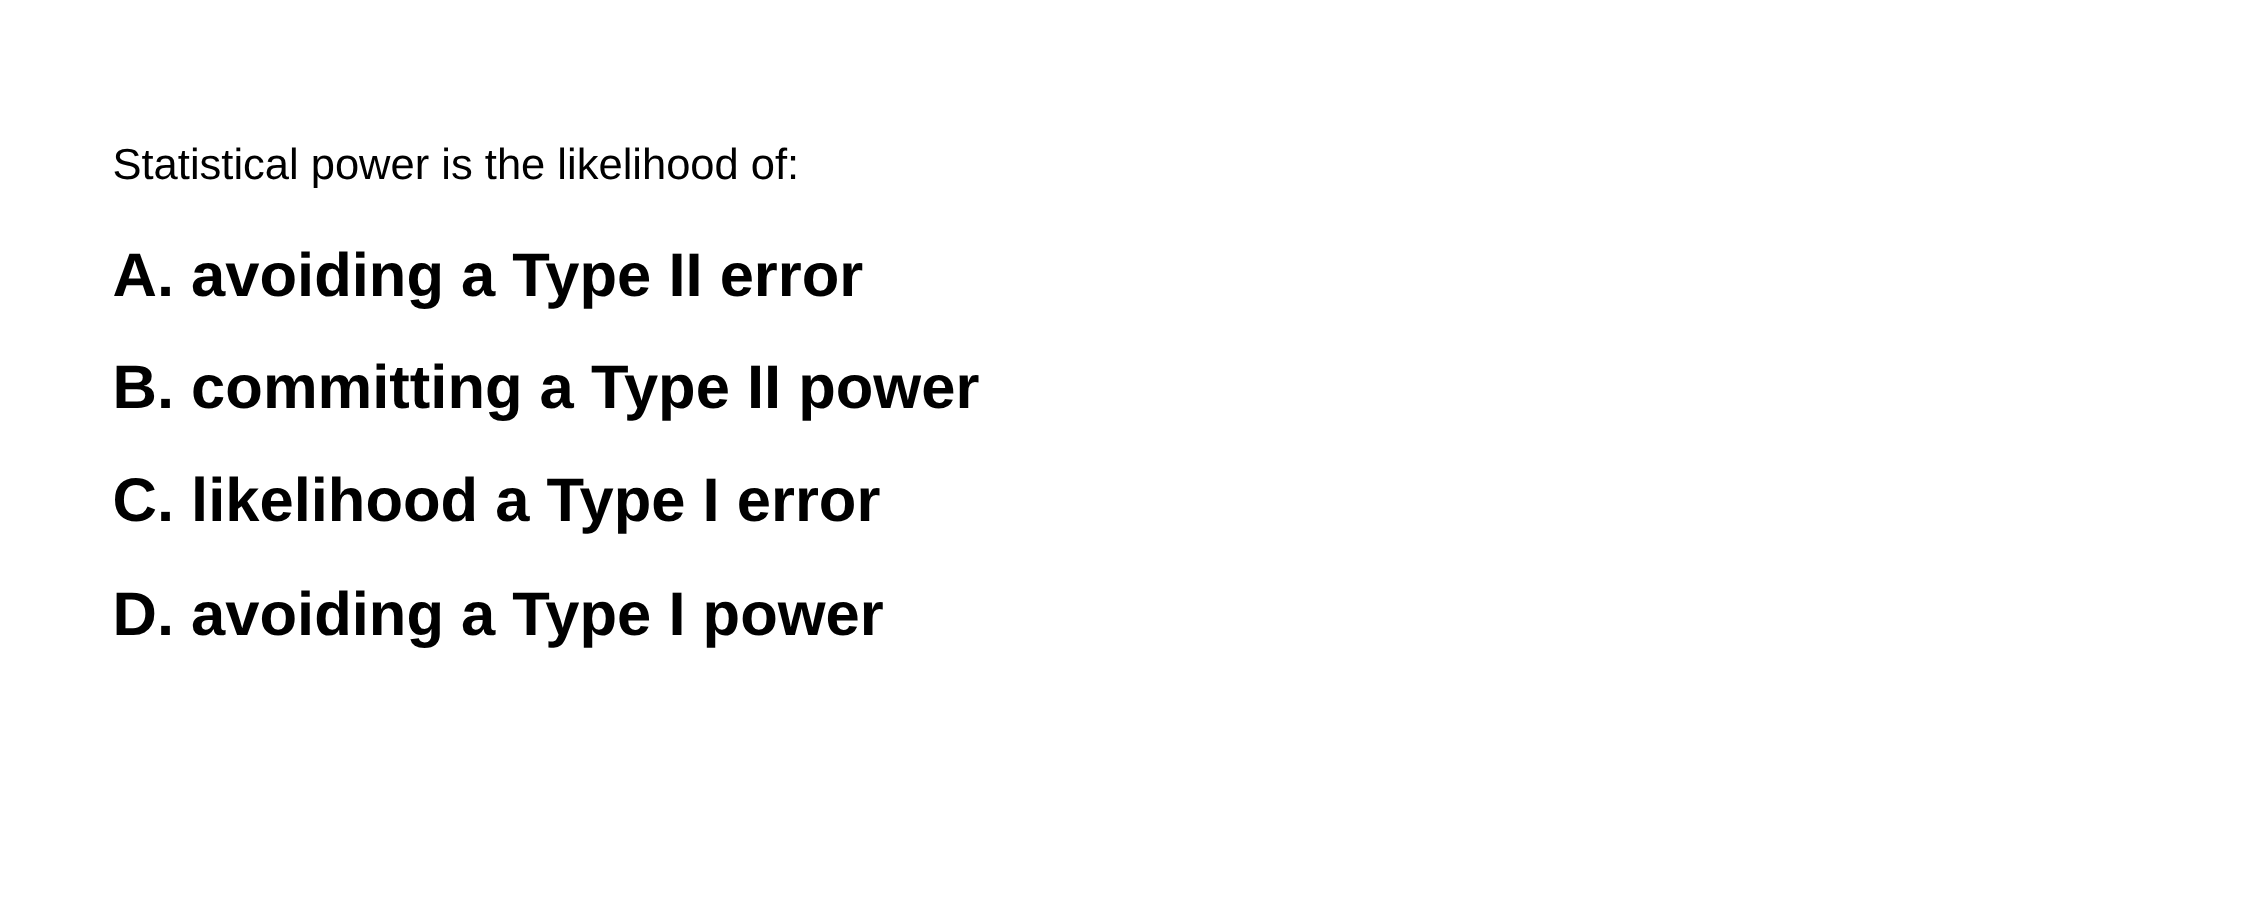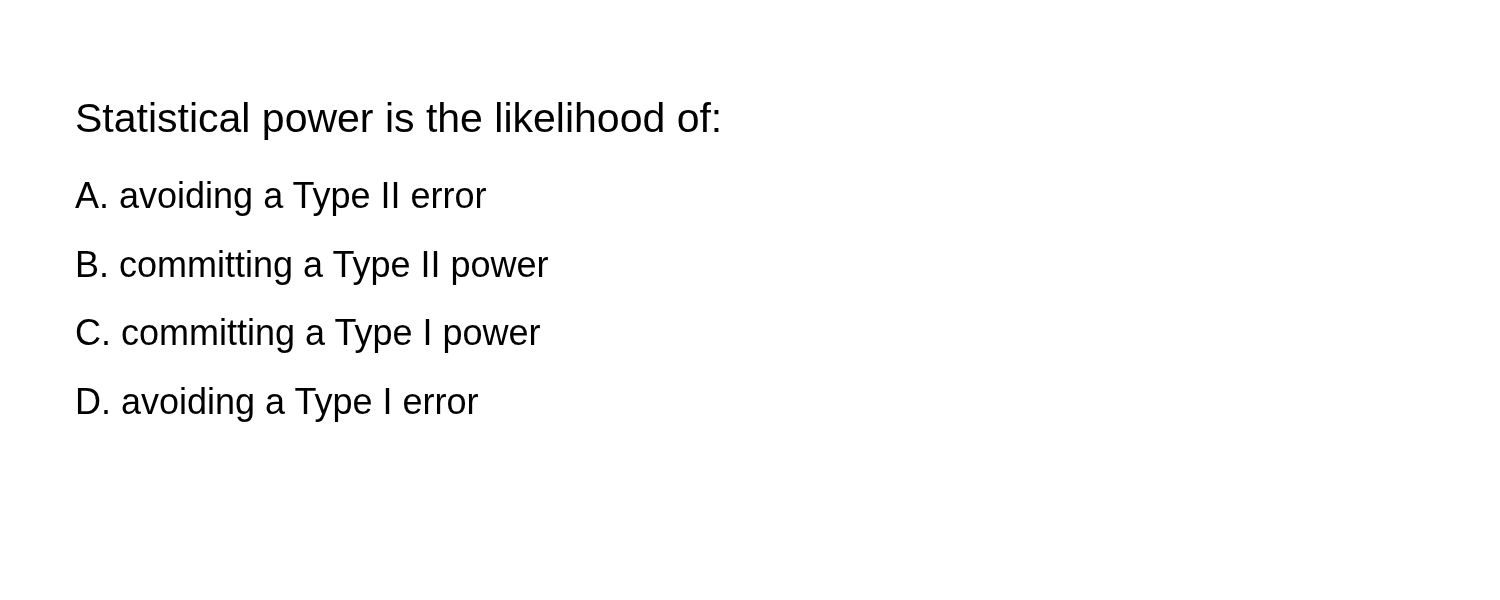--- a/index.html
+++ b/index.html
@@ -9,30 +9,30 @@
     }
     body {
       width: 1500px;
       height: 600px;
       background: #ffffff;
       font-family: -apple-system, BlinkMacSystemFont, "Segoe UI", Helvetica, Arial, sans-serif;
       color: #000000;
       padding: 90px 75px 0 75px;
     }
     .question {
-      font-size: 41px;
+      font-size: 29px;
       line-height: 1.4;
       margin-bottom: 24px;
       font-weight: 400;
     }
     .option {
-      font-size: 36px;
+      font-size: 41px;
       line-height: 1.4;
       margin-bottom: 18px;
-      font-weight: 400;
+      font-weight: 700;
     }
     .option-label {
       display: inline;
     }
     .option-text {
       display: inline;
     }
   </style>
 </head>
 <body>
@@ -44,19 +44,19 @@
   <span class="option-text">avoiding a Type II error</span>
 </div>
 
 <div class="option">
   <span class="option-label">B.</span>
   <span class="option-text">committing a Type II power</span>
 </div>
 
 <div class="option">
   <span class="option-label">C.</span>
-  <span class="option-text">committing a Type I power</span>
+  <span class="option-text">likelihood a Type I error</span>
 </div>
 
 <div class="option">
   <span class="option-label">D.</span>
-  <span class="option-text">avoiding a Type I error</span>
+  <span class="option-text">avoiding a Type I power</span>
 </div>
 
 </body></html>

